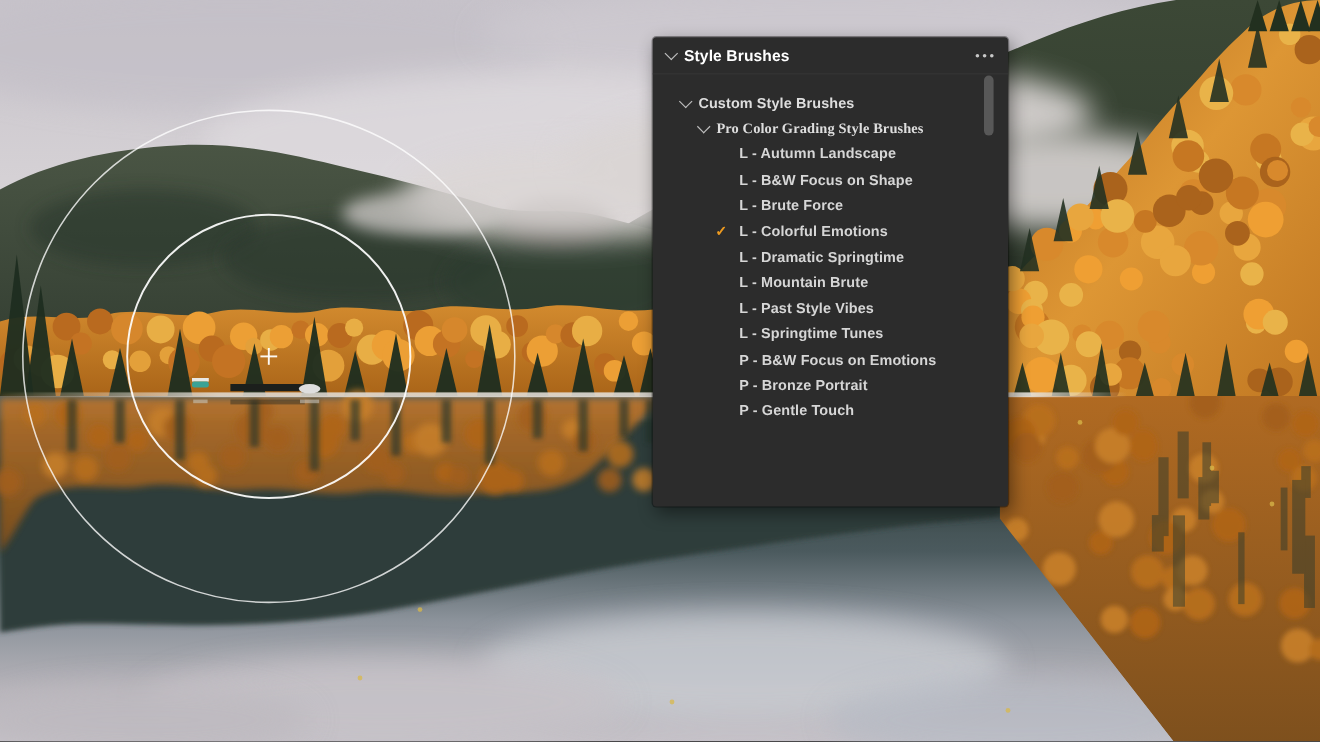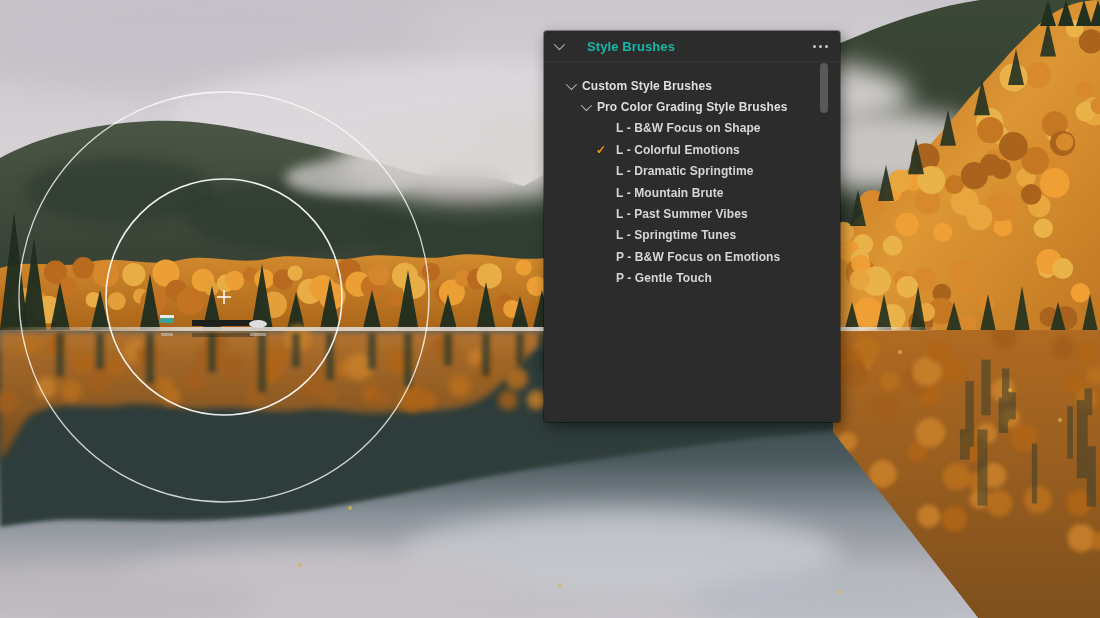--- a/index.html
+++ b/index.html
@@ -3,29 +3,29 @@
 <meta charset="utf-8">
 <style>
   html,body{margin:0;padding:0;background:#111;}
   .stage{position:relative;width:1100px;height:618px;overflow:hidden;font-family:"Liberation Sans",sans-serif;}
   .photo{position:absolute;left:0;top:0;width:1100px;height:618px;display:block;}
   
   .panel{position:absolute;left:544px;top:31px;width:296px;height:391px;background:#2c2c2c;
          border-radius:3px;box-shadow:0 0 0 1px rgba(0,0,0,.35),3px 5px 14px rgba(0,0,0,.45);
          color:#d8d8d8;font-size:12px;font-weight:700;letter-spacing:.1px;}
   .panel-header{height:30px;display:flex;align-items:center;padding:0 10px 0 10px;border-bottom:1px solid #353535;}
-  .panel-title{font-size:13px;color:#14b8a6;margin-left:25px;}
+  .panel-title{font-size:13px;color:#ffffff;margin-left:8px;}
   .chev{width:7px;height:7px;border-right:1.6px solid #bdbdbd;border-bottom:1.6px solid #bdbdbd;
         transform:rotate(45deg) translateY(-2px);display:inline-block;flex:0 0 auto;}
   .menu-dots{margin-left:auto;display:flex;gap:3px;align-items:center;padding:4px 2px;cursor:default;}
   .menu-dots i{width:3px;height:3px;border-radius:50%;background:#c8c8c8;display:block;}
   .panel-body{position:relative;padding-top:13px;}
   .row{height:21.4px;display:flex;align-items:center;white-space:nowrap;}
   .row.group1{padding-left:22px;}
-  .row.group2{padding-left:37px;}
+  .row.group2{padding-left:37px;font-family:Liberation Serif, serif;}
   .row .chev{margin-right:8px;}
   .row.leaf{padding-left:52px;}
   .check{width:20px;flex:0 0 auto;color:#ed9a1f;font-weight:700;font-size:12px;}
   .label{color:#d6d6d6;}
   .group1 .label,.group2 .label{color:#dedede;}
   .scroll-thumb{position:absolute;right:12px;top:32px;width:8px;height:50px;border-radius:4px;background:#585858;}
 </style>
 </head>
 <body>
 
@@ -463,45 +463,57 @@
       <span class="chev"></span>
       <span class="label">Custom Style Brushes</span>
     </div>
     <div class="row group2">
       <span class="chev"></span>
       <span class="label">Pro Color Grading Style Brushes</span>
     </div>
     <div id="itemRows">
           <div class="row leaf">
             <span class="check"></span>
+            <span class="label">L - Autumn Landscape</span>
+          </div>
+          <div class="row leaf">
+            <span class="check"></span>
             <span class="label">L - B&amp;W Focus on Shape</span>
+          </div>
+          <div class="row leaf">
+            <span class="check"></span>
+            <span class="label">L - Brute Force</span>
           </div>
           <div class="row leaf">
             <span class="check">✓</span>
             <span class="label">L - Colorful Emotions</span>
           </div>
           <div class="row leaf">
             <span class="check"></span>
             <span class="label">L - Dramatic Springtime</span>
           </div>
           <div class="row leaf">
             <span class="check"></span>
             <span class="label">L - Mountain Brute</span>
           </div>
           <div class="row leaf">
             <span class="check"></span>
-            <span class="label">L - Past Summer Vibes</span>
+            <span class="label">L - Past Style Vibes</span>
           </div>
           <div class="row leaf">
             <span class="check"></span>
             <span class="label">L - Springtime Tunes</span>
           </div>
           <div class="row leaf">
             <span class="check"></span>
             <span class="label">P - B&amp;W Focus on Emotions</span>
+          </div>
+          <div class="row leaf">
+            <span class="check"></span>
+            <span class="label">P - Bronze Portrait</span>
           </div>
           <div class="row leaf">
             <span class="check"></span>
             <span class="label">P - Gentle Touch</span>
           </div>
         </div>
   </div>
   <div class="scroll-thumb"></div>
 </div>
 

